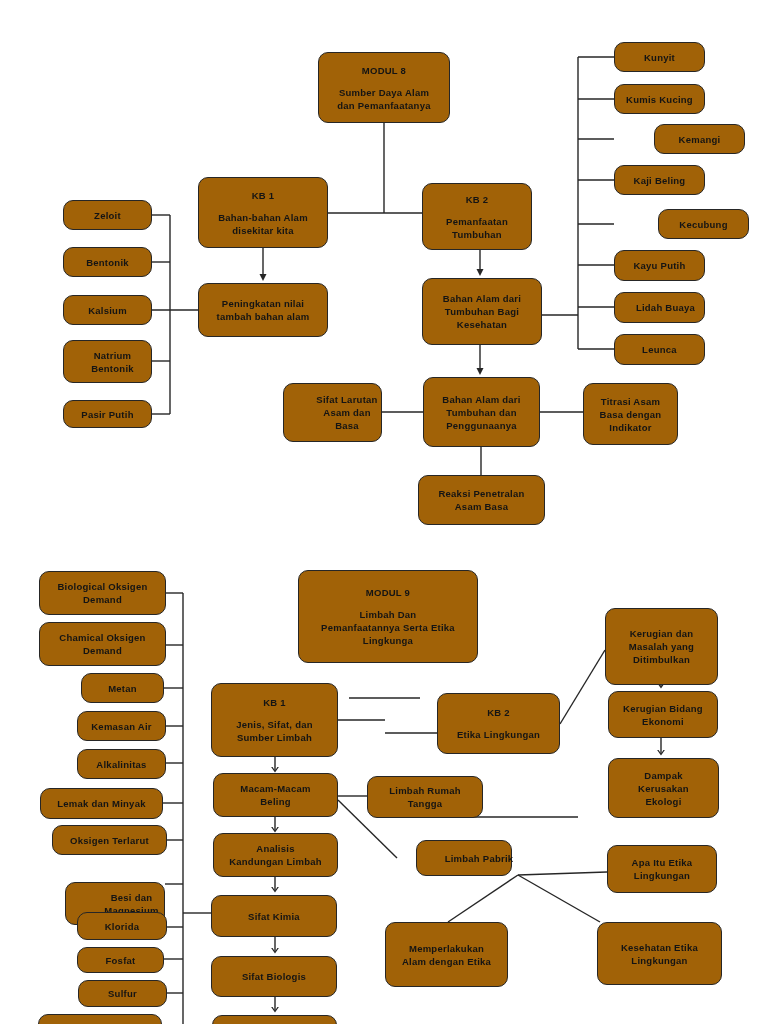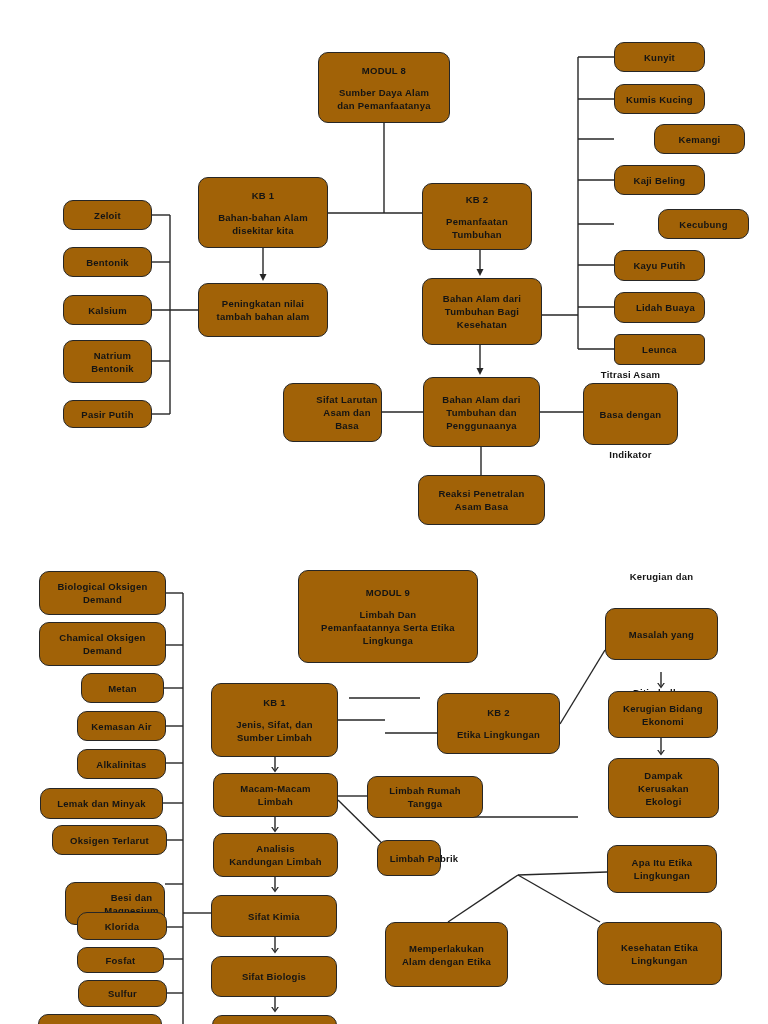--- a/index.html
+++ b/index.html
@@ -118,21 +118,21 @@
     <div class="node" style="left: 283px; top: 383px; width: 99px; height: 59px; padding-left: 32px;">
       <div class="nline">Sifat Larutan</div>
       <div class="nline">Asam dan</div>
       <div class="nline">Basa</div>
     </div>
     <div class="node" style="left: 423px; top: 377px; width: 117px; height: 70px;">
       <div class="nline">Bahan Alam dari</div>
       <div class="nline">Tumbuhan dan</div>
       <div class="nline">Penggunaanya</div>
     </div>
-    <div class="node" style="left: 583px; top: 383px; width: 95px; height: 62px; gap: 27px;">
+    <div class="node" style="left: 583px; top: 383px; width: 95px; height: 62px;">
       <div class="nline">Titrasi Asam</div>
       <div class="nline">Basa dengan</div>
       <div class="nline">Indikator</div>
     </div>
     <div class="node" style="left: 418px; top: 475px; width: 127px; height: 50px;">
       <div class="nline">Reaksi Penetralan</div>
       <div class="nline">Asam Basa</div>
     </div>
     <div class="node" style="left: 63px; top: 200px; width: 89px; height: 30px;">
       <div class="nline">Zeloit</div>
@@ -164,21 +164,21 @@
     </div>
     <div class="node" style="left: 614px; top: 209px; width: 91px; height: 30px; margin-left: 44px;">
       <div class="nline">Kecubung</div>
     </div>
     <div class="node" style="left: 614px; top: 250px; width: 91px; height: 31px;">
       <div class="nline">Kayu Putih</div>
     </div>
     <div class="node" style="left: 614px; top: 292px; width: 91px; height: 31px; padding-left: 15px;">
       <div class="nline">Lidah Buaya</div>
     </div>
-    <div class="node" style="left: 614px; top: 334px; width: 91px; height: 31px; border-radius: 6px;">
+    <div class="node" style="left: 614px; top: 334px; width: 91px; height: 31px;">
       <div class="nline">Leunca</div>
     </div>
     <div class="node" style="left: 298px; top: 570px; width: 180px; height: 93px;">
       <div class="nline nhead">MODUL 9</div>
       <div class="nline">Limbah Dan</div>
       <div class="nline">Pemanfaatannya Serta Etika</div>
       <div class="nline">Lingkunga</div>
     </div>
     <div class="node" style="left: 39px; top: 571px; width: 127px; height: 44px;">
       <div class="nline">Biological Oksigen</div>
@@ -223,43 +223,43 @@
       <div class="nline nhead">KB 1</div>
       <div class="nline">Jenis, Sifat, dan</div>
       <div class="nline">Sumber Limbah</div>
     </div>
     <div class="node" style="left: 437px; top: 693px; width: 123px; height: 61px;">
       <div class="nline nhead">KB 2</div>
       <div class="nline">Etika Lingkungan</div>
     </div>
     <div class="node" style="left: 213px; top: 773px; width: 125px; height: 44px;">
       <div class="nline">Macam-Macam</div>
-      <div class="nline">Limbah</div>
+      <div class="nline">Beling</div>
     </div>
     <div class="node" style="left: 213px; top: 833px; width: 125px; height: 44px;">
       <div class="nline">Analisis</div>
       <div class="nline">Kandungan Limbah</div>
     </div>
     <div class="node" style="left: 211px; top: 895px; width: 126px; height: 42px;">
       <div class="nline">Sifat Kimia</div>
     </div>
     <div class="node" style="left: 211px; top: 956px; width: 126px; height: 41px;">
       <div class="nline">Sifat Biologis</div>
     </div>
     <div class="node" style="left: 212px; top: 1015px; width: 125px; height: 25px;">
       <div class="nline"></div>
     </div>
     <div class="node" style="left: 367px; top: 776px; width: 116px; height: 42px;">
       <div class="nline">Limbah Rumah</div>
       <div class="nline">Tangga</div>
     </div>
-    <div class="node" style="left: 377px; top: 840px; width: 64px; height: 36px; padding-left: 33px;">
+    <div class="node" style="left: 416px; top: 840px; width: 96px; height: 36px; padding-left: 33px;">
       <div class="nline">Limbah Pabrik</div>
     </div>
-    <div class="node" style="left: 605px; top: 608px; width: 113px; height: 52px; gap: 45px;">
+    <div class="node" style="left: 605px; top: 608px; width: 113px; height: 77px;">
       <div class="nline">Kerugian dan</div>
       <div class="nline">Masalah yang</div>
       <div class="nline">Ditimbulkan</div>
     </div>
     <div class="node" style="left: 608px; top: 691px; width: 110px; height: 47px;">
       <div class="nline">Kerugian Bidang</div>
       <div class="nline">Ekonomi</div>
     </div>
     <div class="node" style="left: 608px; top: 758px; width: 111px; height: 60px;">
       <div class="nline">Dampak</div>

